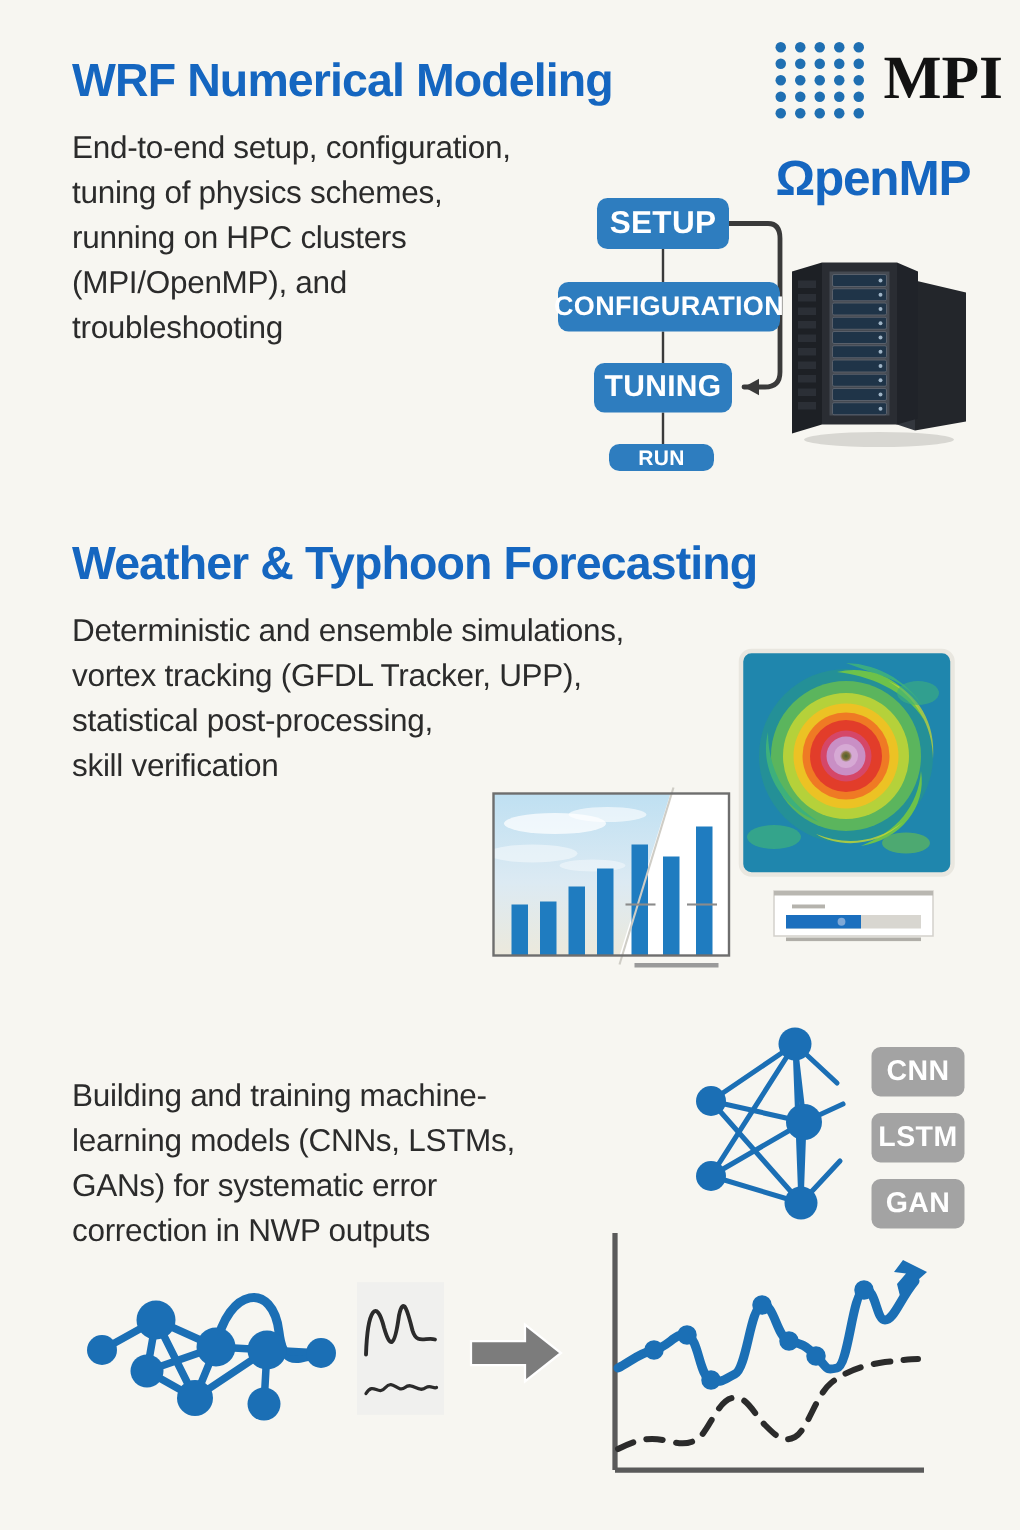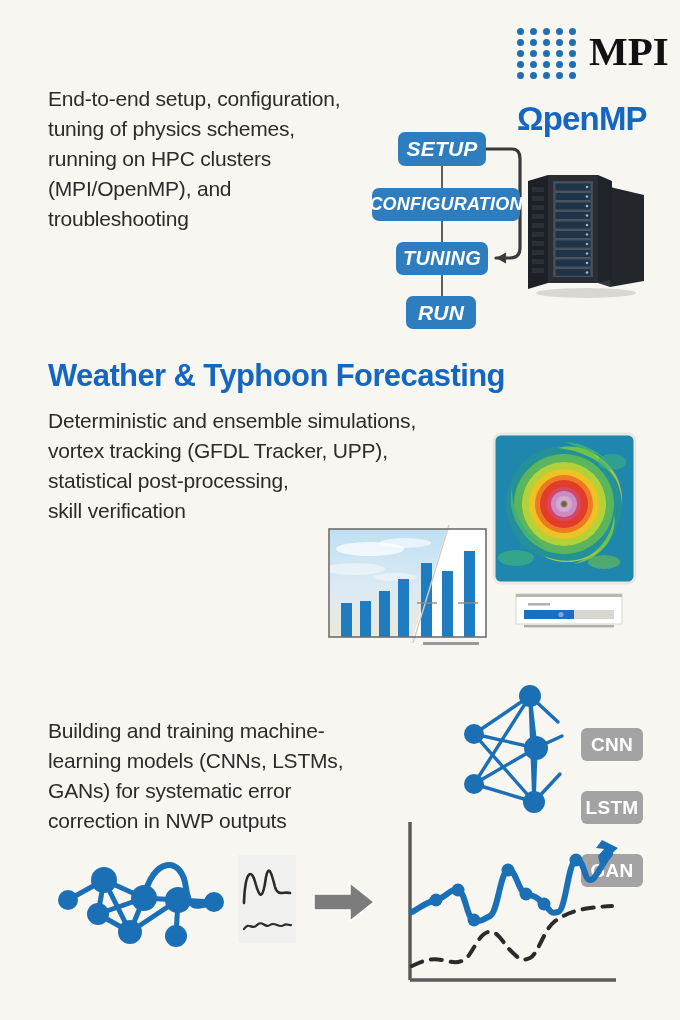--- a/index.html
+++ b/index.html
@@ -47,25 +47,25 @@
   .mpi-word { position:absolute; left:72px; top:-1px; font-family:"Liberation Serif", serif;
               font-size:41px; font-weight:bold; color:#121212; letter-spacing:0px; }
 
   .openmp { position:absolute; left:517px; top:100px; font-size:33px; font-weight:bold;
             color:#1566c0; letter-spacing:-0.8px; white-space:nowrap; }
 
   
   .flow { position:absolute; left:360px; top:132px; width:180px; height:205px; }
   .fbox { position:absolute; background:#2e7dbf; color:#fff; border-radius:7px;
           font-weight:bold; text-align:center; display:flex; align-items:center;
-          justify-content:center; letter-spacing:0.2px;font-style:italic; }
+          justify-content:center; letter-spacing:0.2px; }
   #fb-setup  { left:38px;  top:0px;   width:88px;  height:34px; font-size:21px; }
   #fb-config { left:12px;  top:56px;  width:148px; height:33px; font-size:18px; }
   #fb-tuning { left:36px;  top:110px; width:92px;  height:33px; font-size:20px; }
-  #fb-run    { left:46px;  top:164px; width:70px;  height:33px; font-size:21px; }
+  #fb-run    { left:46px;  top:164px; width:70px;  height:18px; font-size:14px; }
   .flow-svg { position:absolute; left:0; top:0; width:180px; height:205px; }
 
   
   .rack { position:absolute; left:522px; top:167px; width:128px; height:132px; }
 
   
   #sec2 { top:340px; height:318px; }
   #sec2 .heading { position:absolute; left:48px; top:20px; }
   #sec2 .body-copy { position:absolute; left:48px; top:66px; width:460px; }
 
@@ -76,37 +76,38 @@
   
   #sec3 { top:658px; height:362px; }
   #sec3 .heading { position:absolute; left:48px; top:12px; }
   #sec3 .body-copy { position:absolute; left:48px; top:58px; width:400px; }
 
   .netgraph { position:absolute; left:452px; top:20px; width:120px; height:140px; }
   .badges { position:absolute; left:581px; top:40px; width:62px; }
   .badge { width:62px; height:33px; background:#a3a3a3; border-radius:6px;
            color:#fff; font-weight:bold; font-size:19px; display:flex;
            align-items:center; justify-content:center; margin-bottom:11px;
-           letter-spacing:0.3px;margin-top:30px; }
+           letter-spacing:0.3px; }
 
   .nn-left { position:absolute; left:52px; top:190px; width:180px; height:100px; }
   .wavebox { position:absolute; left:238px; top:197px; width:58px; height:88px;
              background:#f0f0ee; }
   .bigarrow { position:absolute; left:312px; top:222px; width:64px; height:44px; }
   .tschart { position:absolute; left:394px; top:160px; width:225px; height:180px; }
 
   svg { display:block; overflow:visible; }
 </style>
 </head>
 <body>
 
 <div class="page">
 
   <div class="section" id="sec1">
 
+    <h2 class="heading">WRF Numerical Modeling</h2>
     <p class="body-copy">End-to-end setup, configuration,
 tuning of physics schemes,
 running on HPC clusters
 (MPI/OpenMP), and
 troubleshooting</p>
 
     <div class="mpi-logo">
       <div class="dotgrid">
         <i></i>
           <i></i>

